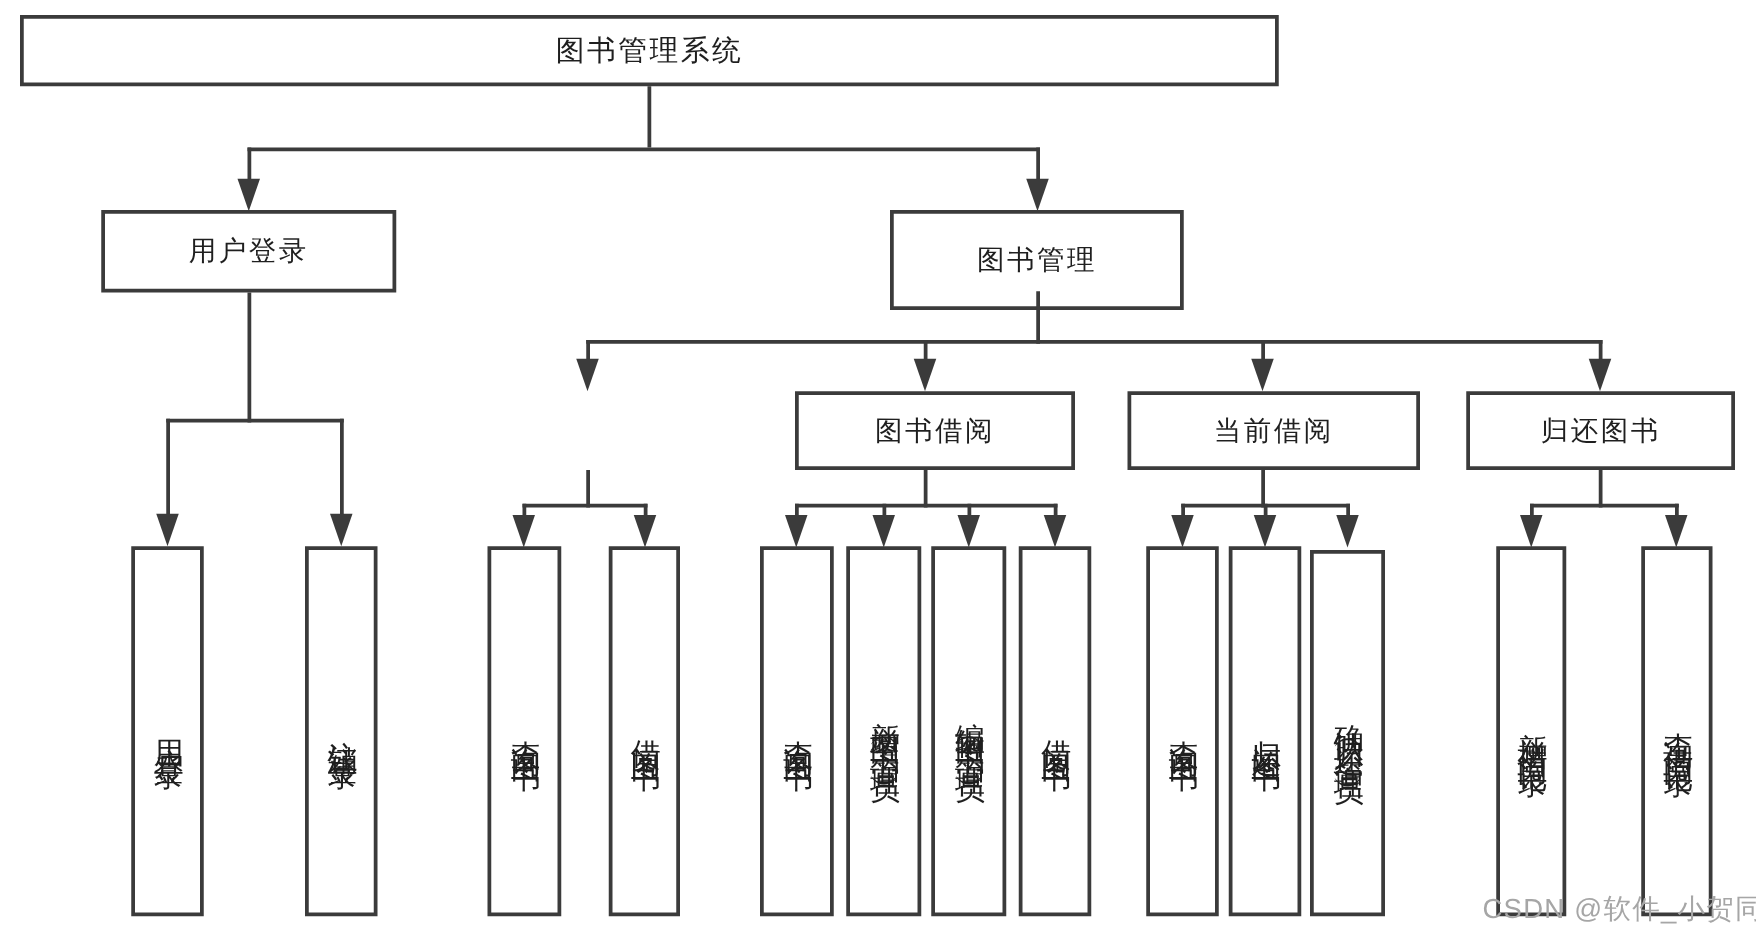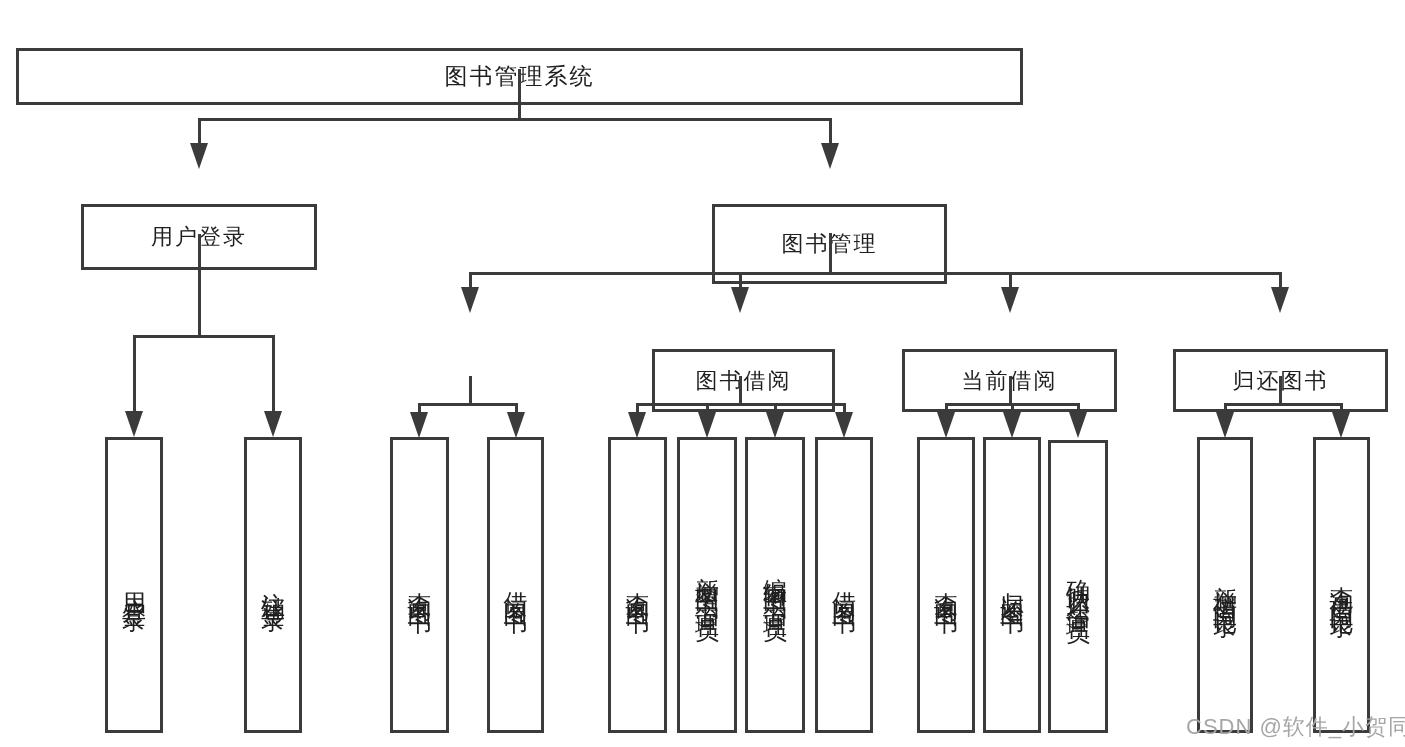--- a/index.html
+++ b/index.html
@@ -23,21 +23,21 @@
   
   .node, .vnode {
     position: absolute;
     border: 3px solid var(--line);
     background: #fff;
     display: flex;
     align-items: center;
     justify-content: center;
     color: var(--text);
   }
-  .node { font-size: 22px; letter-spacing: 2px; margin-top: 36px; }
+  .node { font-size: 22px; letter-spacing: 2px; }
   .root-node { font-size: 23px; }
   .vnode span {
     writing-mode: vertical-rl;
     text-orientation: mixed;
     font-size: 24px;
     letter-spacing: 6px;
     line-height: 1;
   }
   
   .lv { position: absolute; width: 3px; background: var(--line); }
@@ -68,24 +68,24 @@
   </div>
 
   <div class="node" style="left:81px;top:168px;width:236px;height:66px">
     <span>用户登录</span>
   </div>
 
   <div class="node" style="left:712px;top:168px;width:235px;height:80px">
     <span>图书管理</span>
   </div>
 
-  <div class="node" style="left:652px;top:313px;width:183px;height:63px">
+  <div class="node" style="left:636px;top:313px;width:224px;height:63px">
     <span>图书借阅</span>
   </div>
-  <div class="node" style="left:902px;top:313px;width:215px;height:63px">
+  <div class="node" style="left:902px;top:313px;width:234px;height:63px">
     <span>当前借阅</span>
   </div>
   <div class="node" style="left:1173px;top:313px;width:215px;height:63px">
     <span>归还图书</span>
   </div>
 
   <div class="vnode" style="left:105px;top:437px;width:58px;height:296px">
     <span>用户登录</span>
   </div>
   <div class="vnode" style="left:244px;top:437px;width:58px;height:296px">

